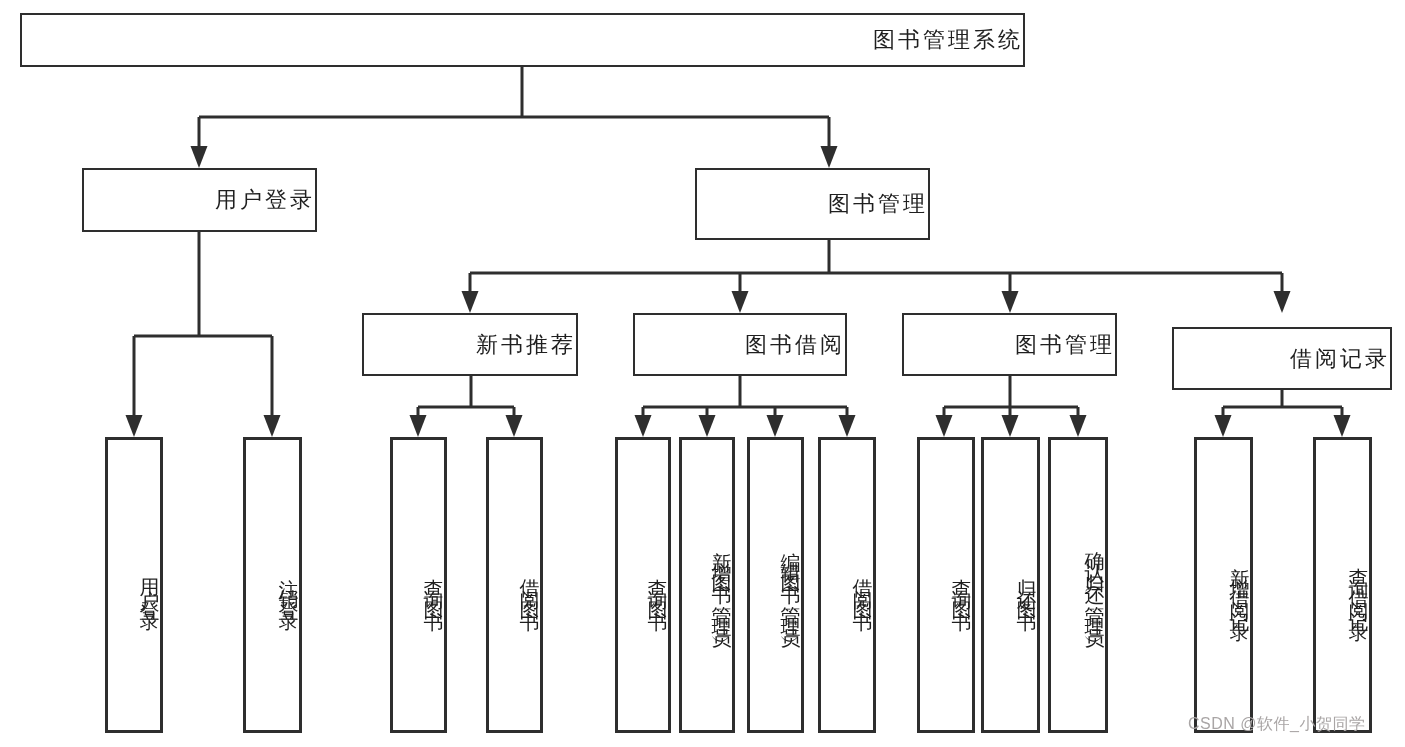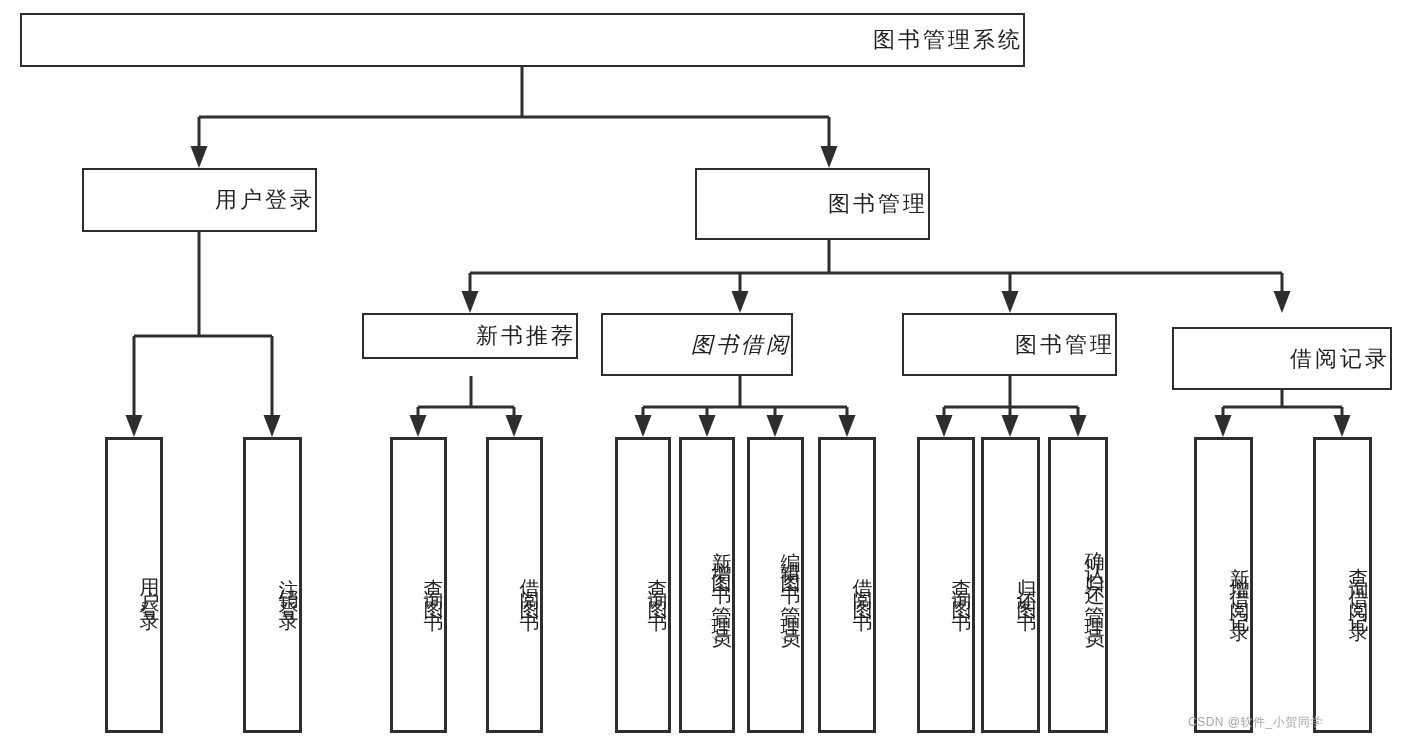--- a/index.html
+++ b/index.html
@@ -42,43 +42,43 @@
     line-height:1;
     white-space:nowrap;
     color:var(--text);
   }
   
   .n-root   {left:20px;  top:13px;  width:1005px; height:54px;}
   
   .n-l2-0   {left:82px;  top:168px; width:235px;  height:64px;}
   .n-l2-1   {left:695px; top:168px; width:235px;  height:72px;}
   
-  .n-l3-0   {left:362px; top:313px; width:216px;  height:46px;}
-  .n-l3-1   {left:601px; top:313px; width:192px;  height:63px;font-style:italic;}
+  .n-l3-0   {left:362px; top:313px; width:216px;  height:63px;}
+  .n-l3-1   {left:633px; top:313px; width:214px;  height:63px;}
   .n-l3-2   {left:902px; top:313px; width:215px;  height:63px;}
   .n-l3-3   {left:1172px;top:313px; width:220px;  height:63px;margin-top:14px;}
   
   .leaf     {top:437px;  height:296px;}
   .n-lf-0   {left:105px; width:58px;}
   .n-lf-1   {left:243px; width:59px;}
   .n-lf-2   {left:390px; width:57px;}
   .n-lf-3   {left:486px; width:57px;}
   .n-lf-4   {left:615px; width:56px;}
   .n-lf-5   {left:679px; width:56px;}
   .n-lf-6   {left:747px; width:57px;}
   .n-lf-7   {left:818px; width:58px;}
   .n-lf-8   {left:917px; width:58px;}
   .n-lf-9   {left:981px; width:59px;}
   .n-lf-10  {left:1048px;width:60px;}
   .n-lf-11  {left:1194px;width:59px;}
   .n-lf-12  {left:1313px;width:59px;}
   .watermark{
     position:absolute;
     left:1188px;top:714px;
-    font-size:12px;
+    font-size:16px;
     color:var(--wm);
     z-index:5;
     letter-spacing:0.5px;
     white-space:nowrap;
   }
 </style>
 </head>
 <body>
 
 <div class="canvas">

